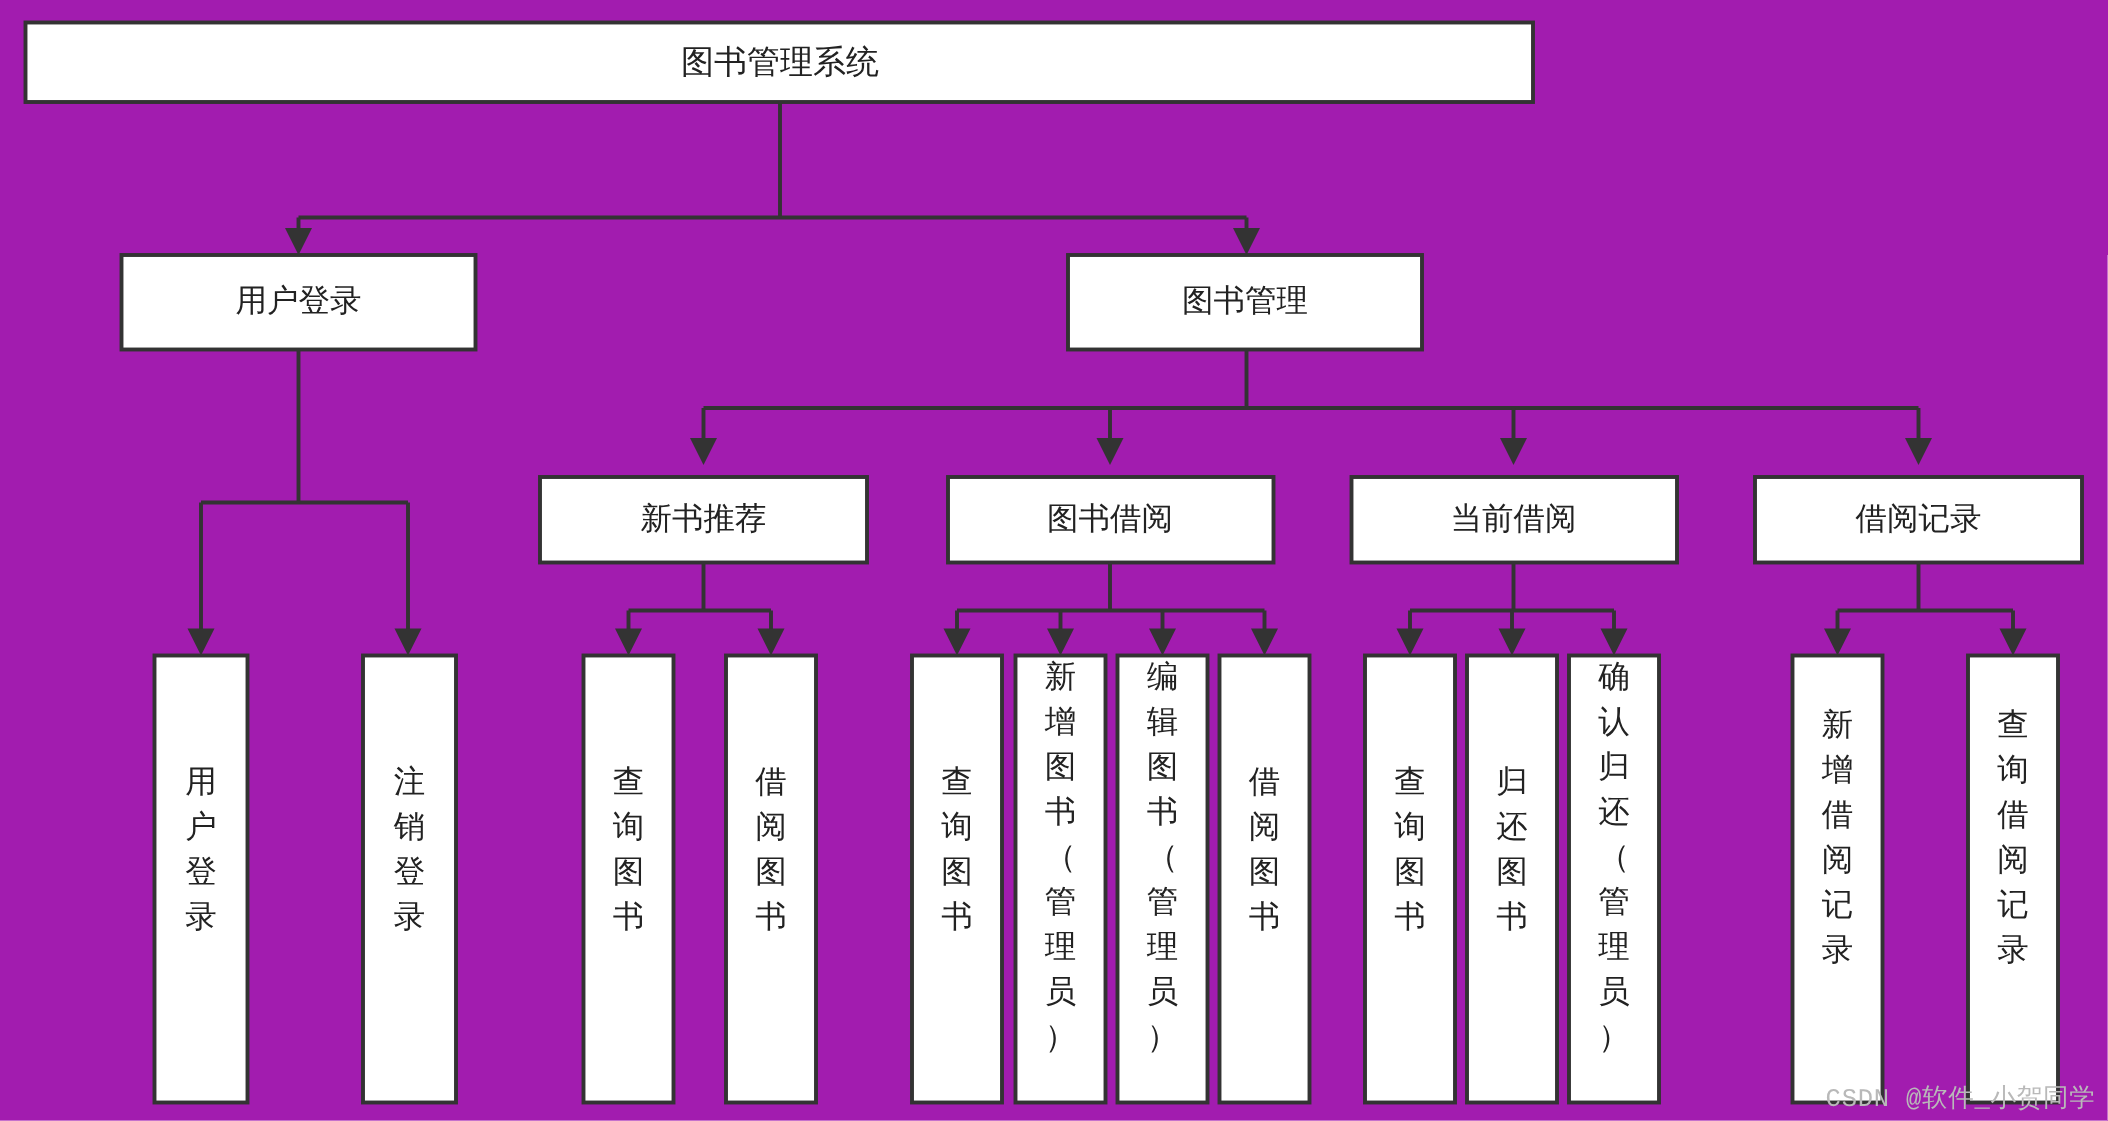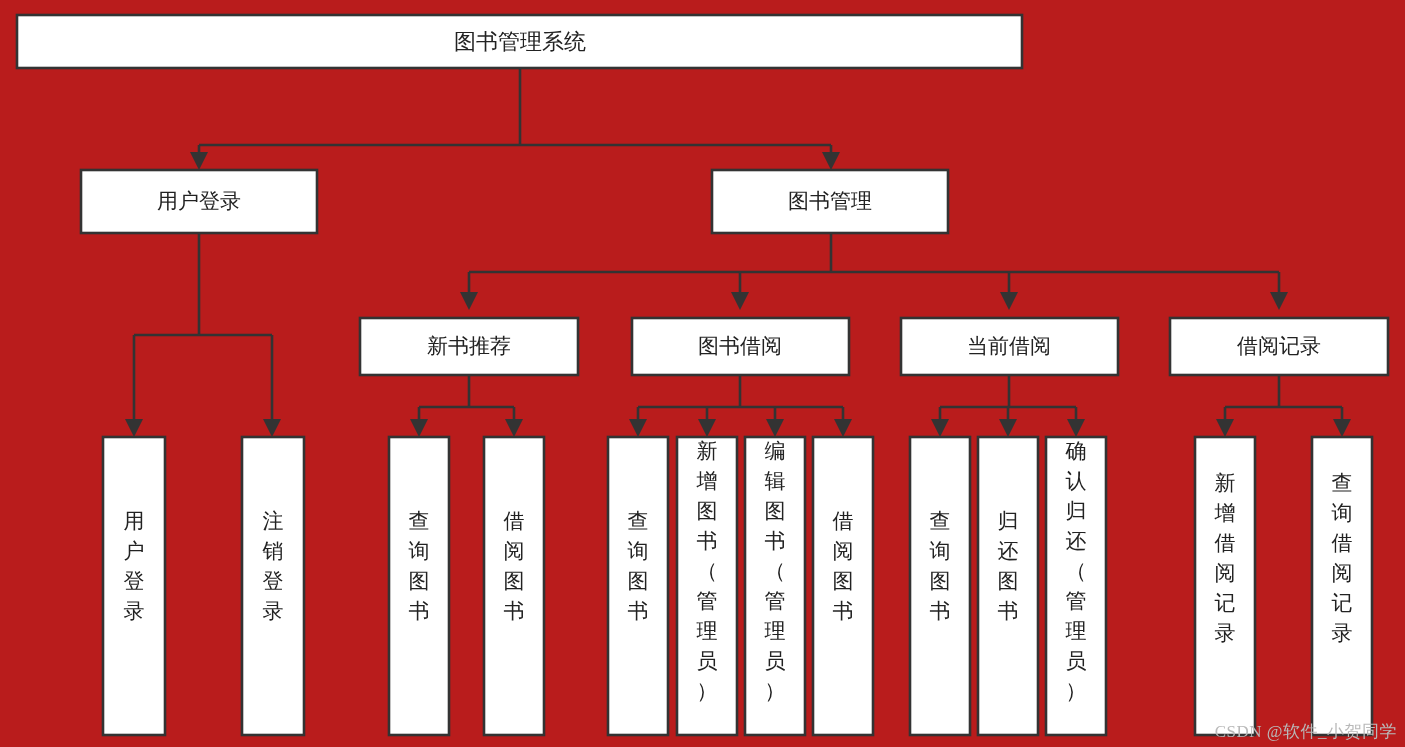--- a/index.html
+++ b/index.html
@@ -10,21 +10,21 @@
   body {
     width: 1405px;
     height: 747px;
     font-family: "Liberation Sans", "DejaVu Sans", sans-serif;
     overflow: hidden;
   }
   #diagram-root {
     position: relative;
     width: 1405px;
     height: 747px;
-    background: #b91c1c;
+    background: #a21caf;
     text-align: right;
   }
   svg.flow {
     position: absolute;
     left: 0;
     top: 0;
     width: 1405px;
     height: 747px;
   }
   .node-rect {
@@ -55,21 +55,21 @@
     font-family: "Liberation Sans", "DejaVu Sans", sans-serif;
     fill: #222222;
     font-size: 21px;
     text-anchor: middle;
     white-space: pre;
   }
   .watermark {
     position: absolute;
     right: 8px;
     bottom: 4px;
-    font-family: Liberation Serif, serif;
+    font-family: Liberation Mono, monospace;
     font-size: 17px;
     color: #b9b9b9;
     letter-spacing: 0.5px;
     user-select: none;
   }
 </style>
 </head>
 <body>
 
 <div id="diagram-root">

